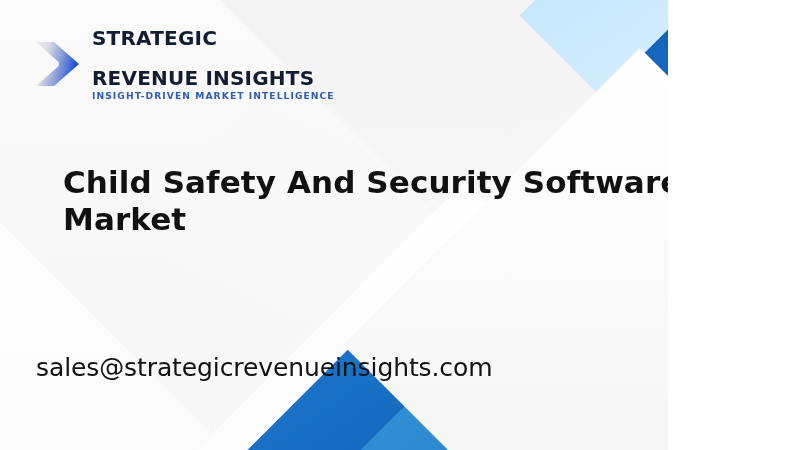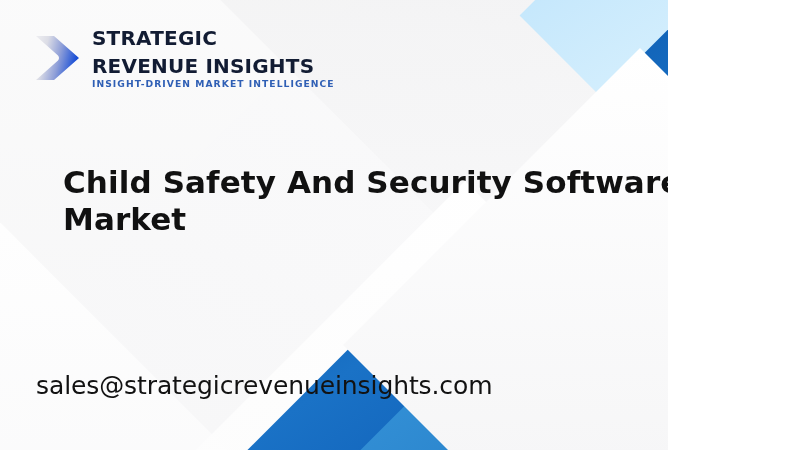--- a/index.html
+++ b/index.html
@@ -148,21 +148,21 @@
   }
   .logo-text { line-height: 1; }
   .logo-line1, .logo-line2 {
     font-family: "DejaVu Sans", "Liberation Sans", sans-serif;
     font-weight: bold;
     font-size: 20px;
     letter-spacing: .2px;
     color: #121c33;
     display: block;
   }
-  .logo-line2 { margin-top: 8px; }
+  .logo-line2 { margin-top: 20px; }
   .logo-tagline {
     display: block;
     margin-top: 3px;
     font-size: 9.2px;
     font-weight: bold;
     letter-spacing: 1.05px;
     color: #2f5fb5;
   }
 
   
@@ -173,21 +173,21 @@
     width: 720px;
     font-size: 31px;
     font-weight: bold;
     color: #111111;
     letter-spacing: .1px;
     line-height: 1.2;
   }
   .contact-email {
     position: absolute;
     left: 36px;
-    top: 371px;
+    top: 353px;
     font-size: 25px;
     font-weight: normal;
     color: #121212;
     letter-spacing: -.1px;
   }
 </style>
 </head>
 <body>
 
 <div id="slide">

